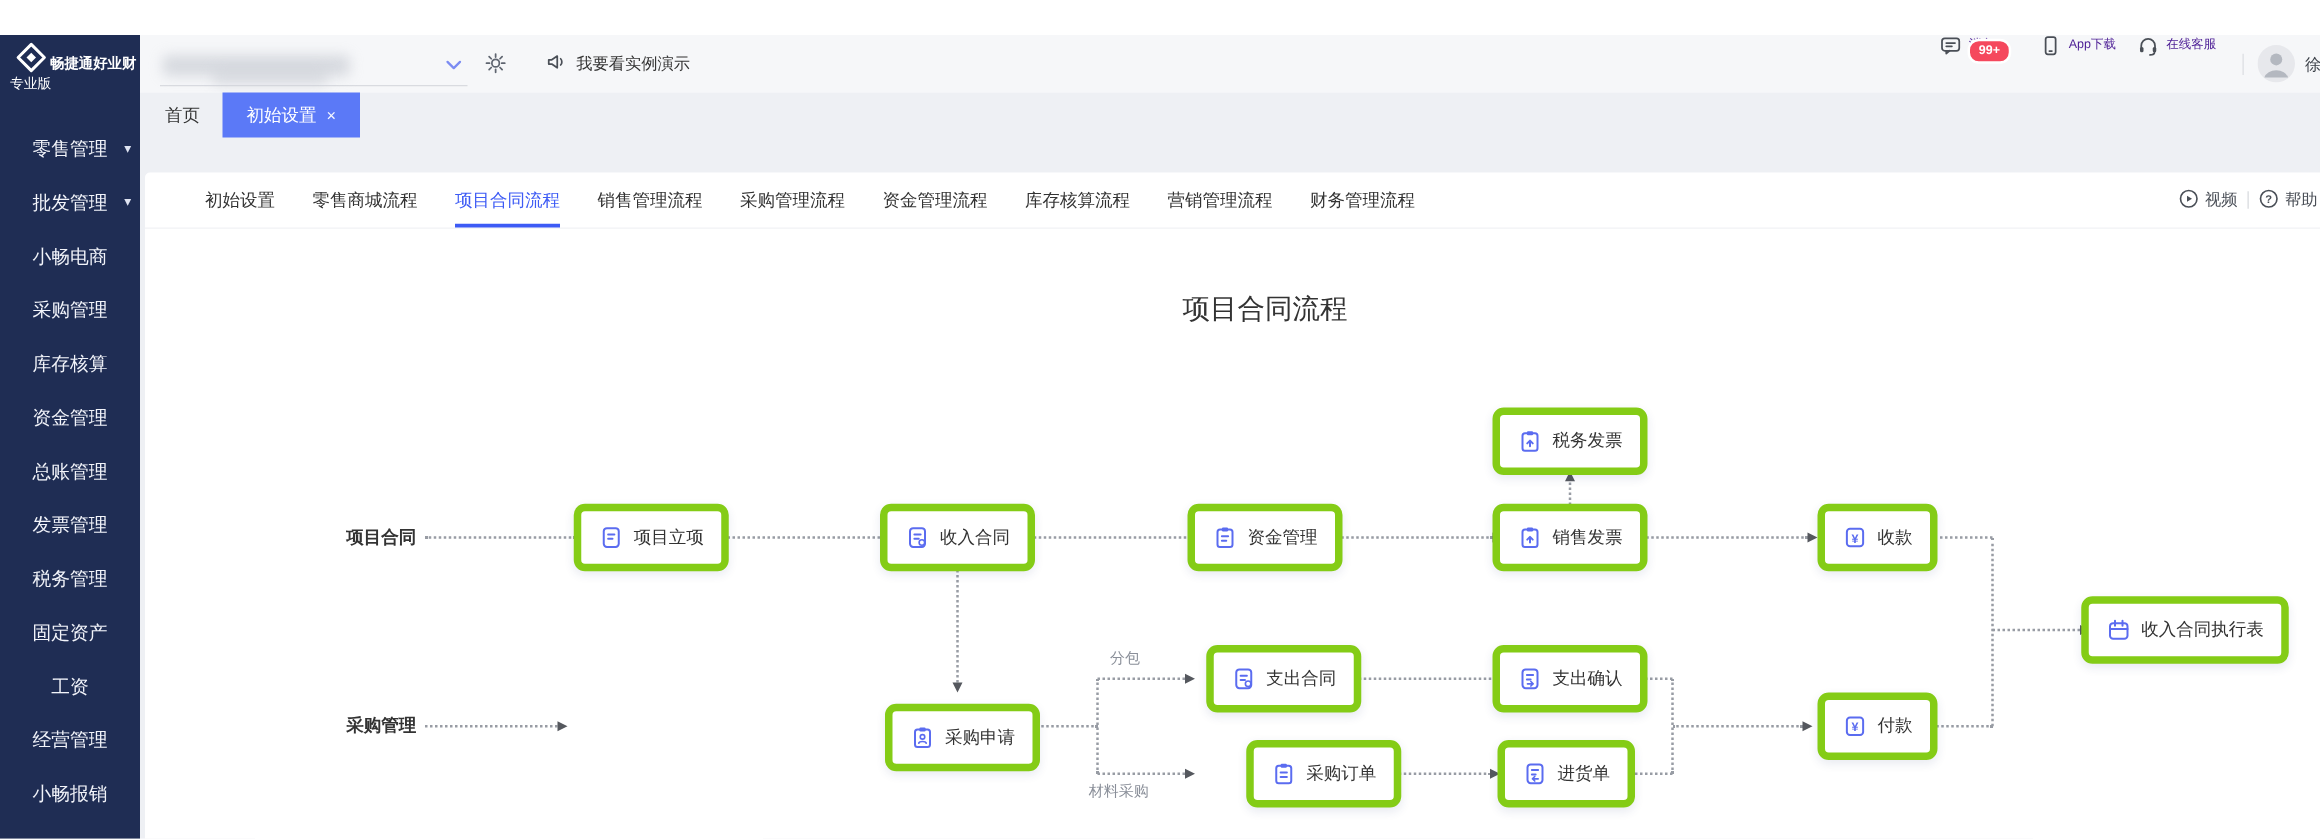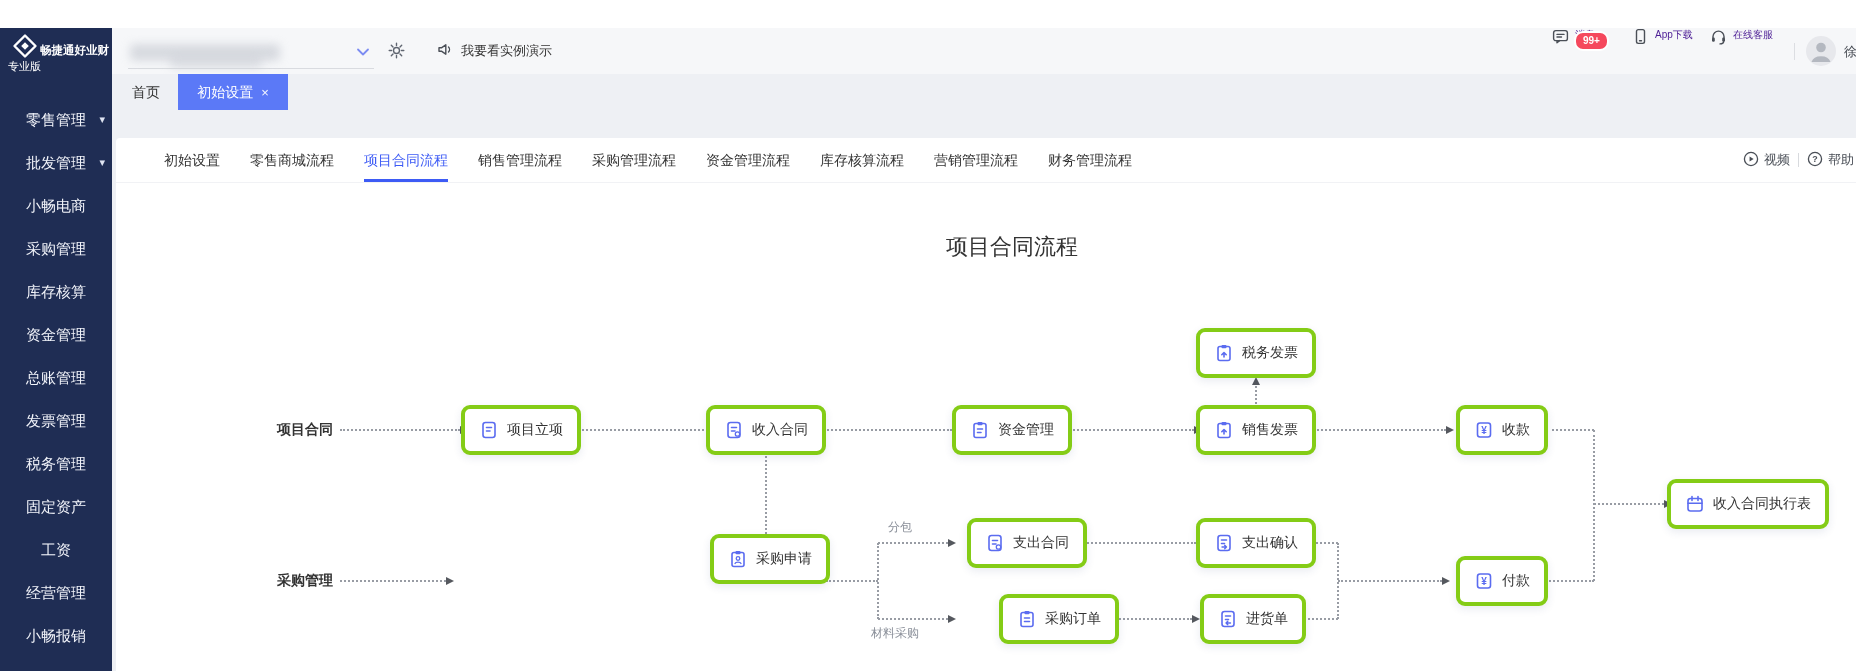--- a/index.html
+++ b/index.html
@@ -42,21 +42,21 @@
   .ftab.active{color:#3d5bf5;box-shadow:inset 0 -3px 0 #3d5bf5;font-weight:500;}
   .tools{position:absolute;right:2px;top:0;height:44px;display:flex;align-items:center;gap:8px;font-size:13px;color:#4a4f57;}
   .tools .tgroup{display:flex;align-items:center;gap:5px;cursor:pointer;}
   .tdivider{width:1px;height:14px;background:#d8dade;}
   
   .diagram{position:absolute;left:0;right:0;top:44px;bottom:0;}
   .dg-title{position:absolute;left:896px;top:65px;transform:translate(-50%,-50%);font-size:22px;font-weight:500;color:#333;white-space:nowrap;}
   .lane-label{position:absolute;transform:translate(-50%,-50%);font-size:14px;font-weight:600;color:#333;white-space:nowrap;}
   .branch-label{position:absolute;transform:translate(-50%,-50%);font-size:12px;color:#8a8f99;white-space:nowrap;}
   .node{position:absolute;transform:translate(-50%,-50%);display:inline-flex;align-items:center;gap:8px;
-        padding:11px 14px;background:#fff;border:4px solid #84cc16;border-radius:9px;
+        padding:11px 14px;background:#fff;border:6px solid #84cc16;border-radius:9px;
         box-shadow:0 3px 8px rgba(40,60,120,.10);font-size:14px;font-weight:500;color:#333;white-space:nowrap;cursor:pointer;}
   .node svg{flex:none;display:block;}
   .hl{position:absolute;border-top:2px dotted #989ca4;}
   .vl{position:absolute;border-left:2px dotted #989ca4;}
   .ar{position:absolute;width:0;height:0;border:4px solid transparent;}
   .ar.r{border-left:8px solid #55585e;transform:translate(0,-50%);}
   .ar.d{border-top:8px solid #55585e;transform:translate(-50%,0);}
   .ar.u{border-bottom:8px solid #55585e;transform:translate(-50%,0);}
 </style>
 </head>
@@ -303,21 +303,21 @@
           <span>收款</span>
         </div>
         <div class="node" style="left:1632px;top:322px;">
           <svg width="20" height="20" viewBox="0 0 20 20" fill="none">
               <rect x="3" y="4.5" width="14" height="12.5" rx="2.5" stroke="#5b6cf0" stroke-width="1.6"></rect>
               <path d="M7 2.5v4M13 2.5v4M3 9.2h14" stroke="#5b6cf0" stroke-width="1.6" stroke-linecap="round"></path>
             </svg>
           <span>收入合同执行表</span>
         </div>
 
-        <div class="node" style="left:654px;top:377px;">
+        <div class="node" style="left:654px;top:408px;">
           <svg width="20" height="20" viewBox="0 0 20 20" fill="none">
               <rect x="4" y="3.5" width="12" height="14" rx="2" stroke="#5b6cf0" stroke-width="1.6"></rect>
               <rect x="7.5" y="2" width="5" height="3.2" rx="1" fill="#5b6cf0"></rect>
               <circle cx="10" cy="9.5" r="1.8" stroke="#5b6cf0" stroke-width="1.3"></circle>
               <path d="M7 14.5c.6-1.8 5.4-1.8 6 0" stroke="#5b6cf0" stroke-width="1.3" stroke-linecap="round"></path>
             </svg>
           <span>采购申请</span>
         </div>
         <div class="node" style="left:896px;top:361px;margin-left:15px;">
           <svg width="20" height="20" viewBox="0 0 20 20" fill="none">

